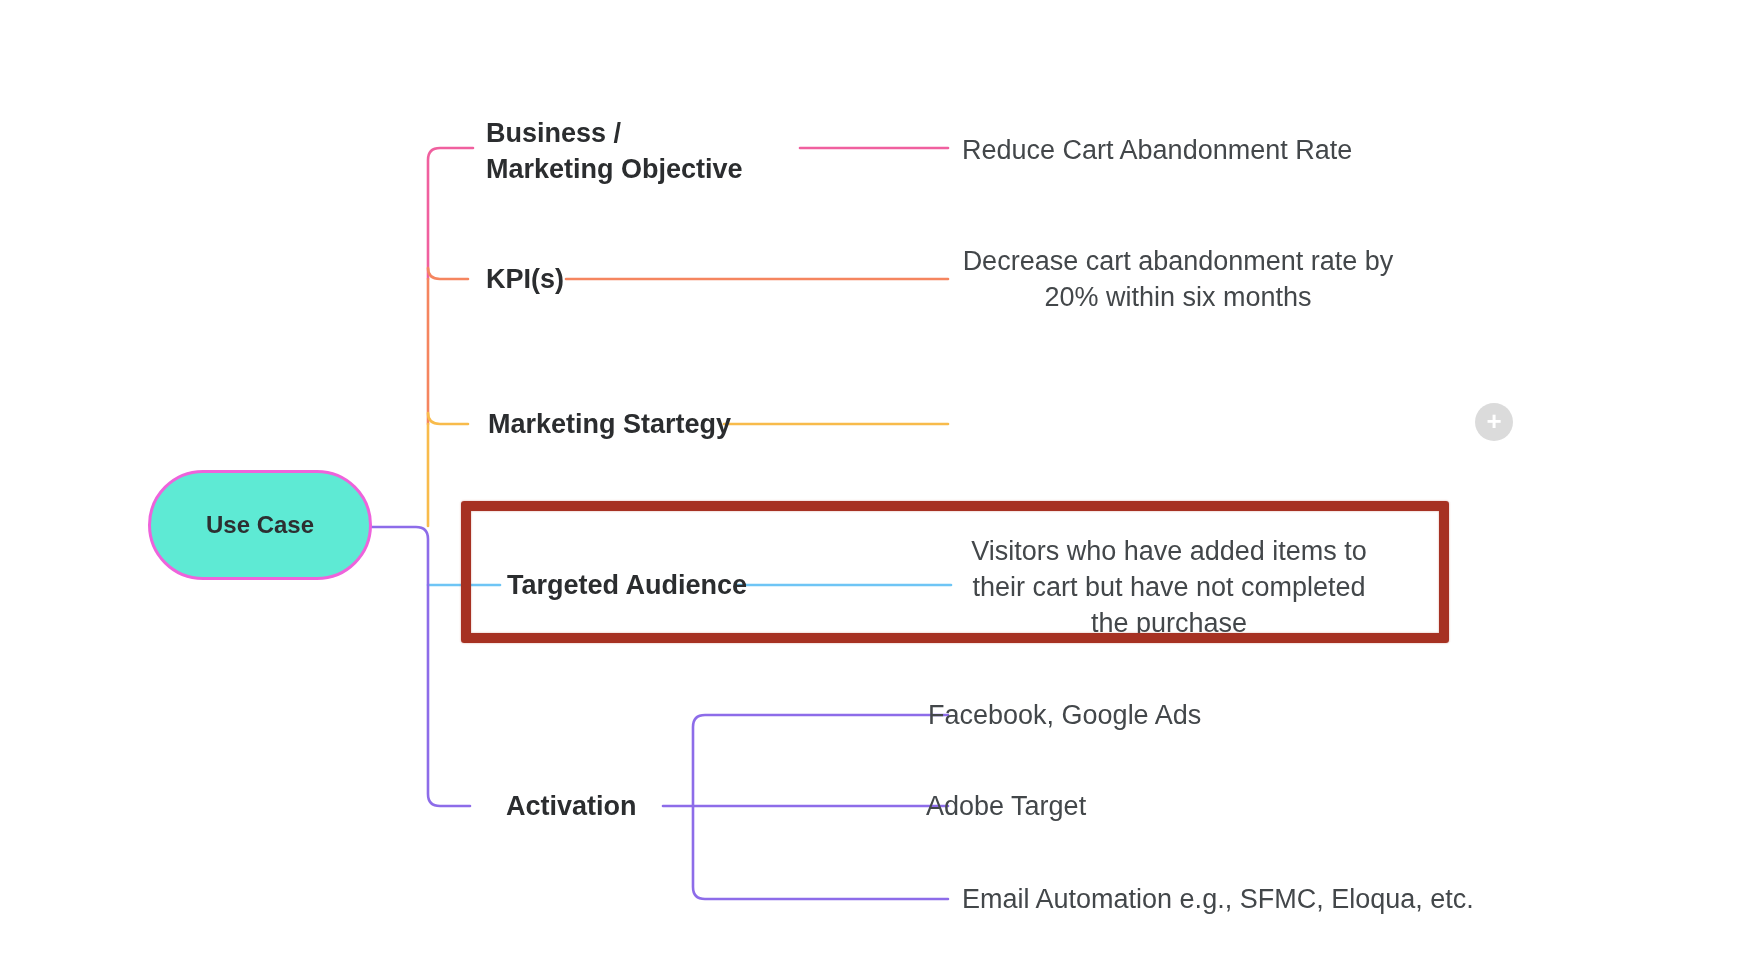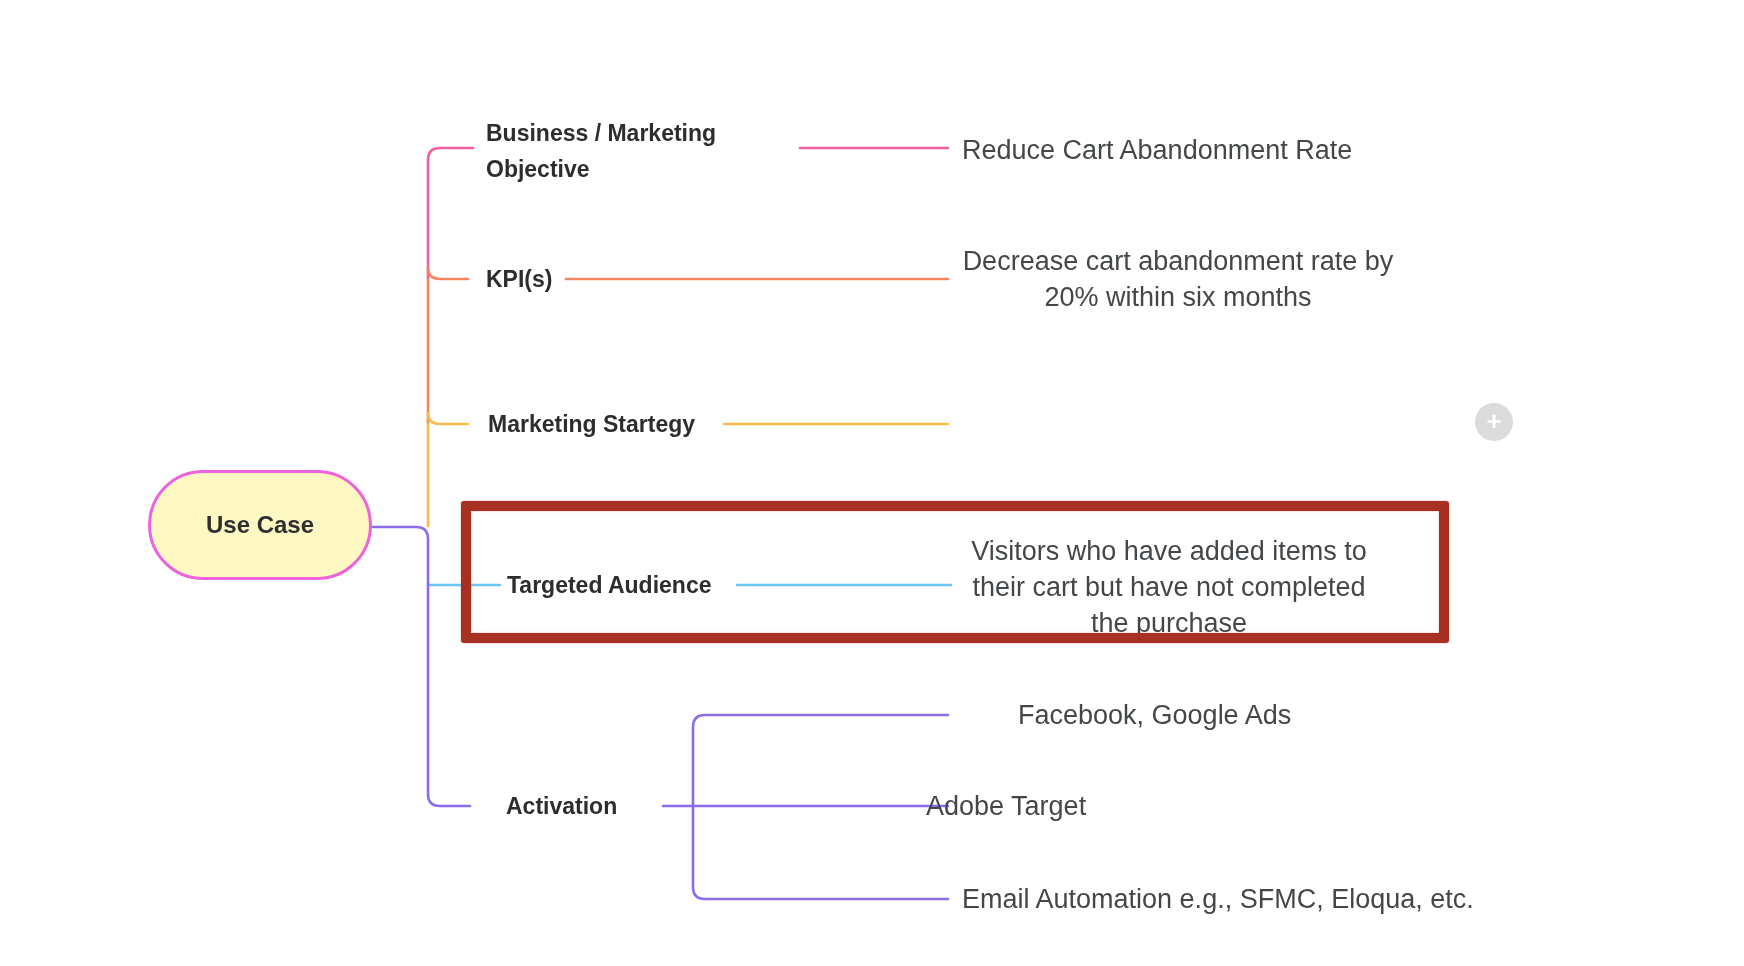--- a/index.html
+++ b/index.html
@@ -27,35 +27,35 @@
     stroke-linejoin: round;
   }
   .root-node {
     position: absolute;
     left: 148px;
     top: 470px;
     width: 224px;
     height: 110px;
     border: 3px solid #ee63db;
     border-radius: 56px;
-    background: #fef9c3;
+    background: #5eead4;
     display: flex;
     align-items: center;
     justify-content: center;
     box-sizing: border-box;
   }
   .root-node span {
     font-size: 24px;
     font-weight: bold;
     color: #2d2f31;
   }
   .branch-label {
     position: absolute;
     transform: translateY(-50%);
-    font-size: 23px;
+    font-size: 27px;
     font-weight: bold;
     color: #2b2d2f;
     line-height: 36px;
     white-space: nowrap;
   }
   .branch-label.wrap {
     white-space: normal;
     max-width: 260px;
   }
   .leaf-text {
@@ -157,21 +157,21 @@
 
   <div class="branch-label" style="left:506px; top:806px;">Activation</div>
 
   <div class="leaf-text" style="left:962px; top:150px;">Reduce Cart Abandonment Rate</div>
 
   <div class="leaf-text wrap w436" style="left:960px; top:279px;">Decrease cart abandonment rate by 20% within six months</div>
 
 
   <div class="leaf-text wrap w398" style="left:970px; top:587px;">Visitors who have added items to their cart but have not completed the purchase</div>
 
-  <div class="leaf-text" style="left:1018px; top:715px;">Facebook, Google Ads</div>
+  <div class="leaf-text" style="left:928px; top:715px;">Facebook, Google Ads</div>
 
   <div class="leaf-text" style="left:926px; top:806px;text-align:center;">Adobe Target</div>
 
   <div class="leaf-text" style="left:962px; top:899px;">Email Automation e.g., SFMC, Eloqua, etc.</div>
 
   <div class="highlight-box"></div>
 
   <div class="add-button">
     <span>+</span>
   </div>

